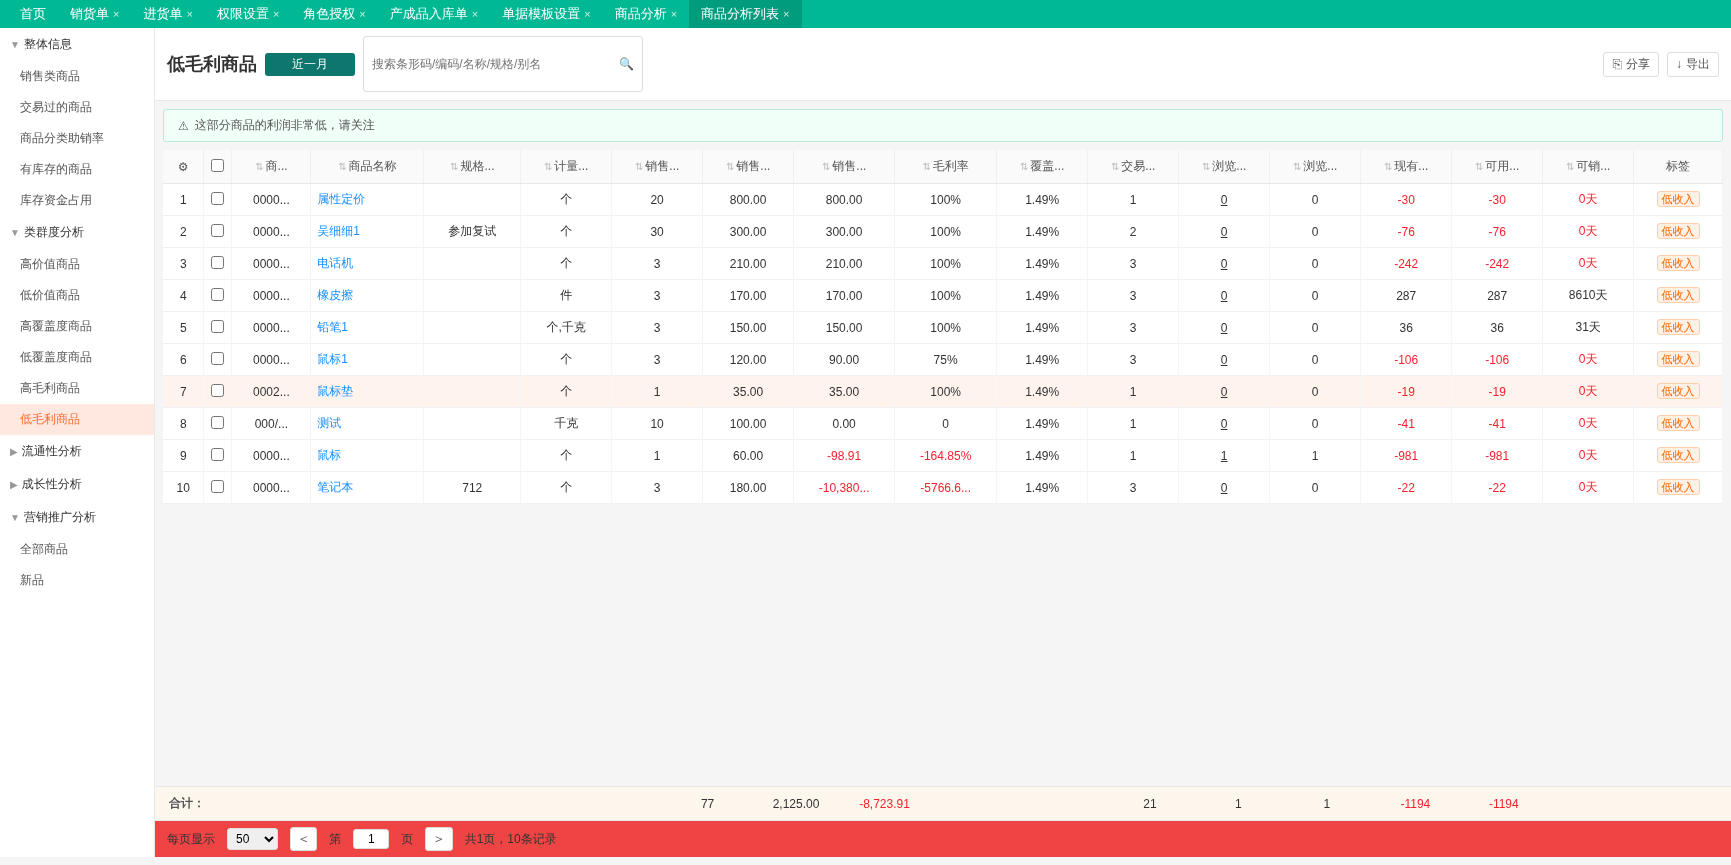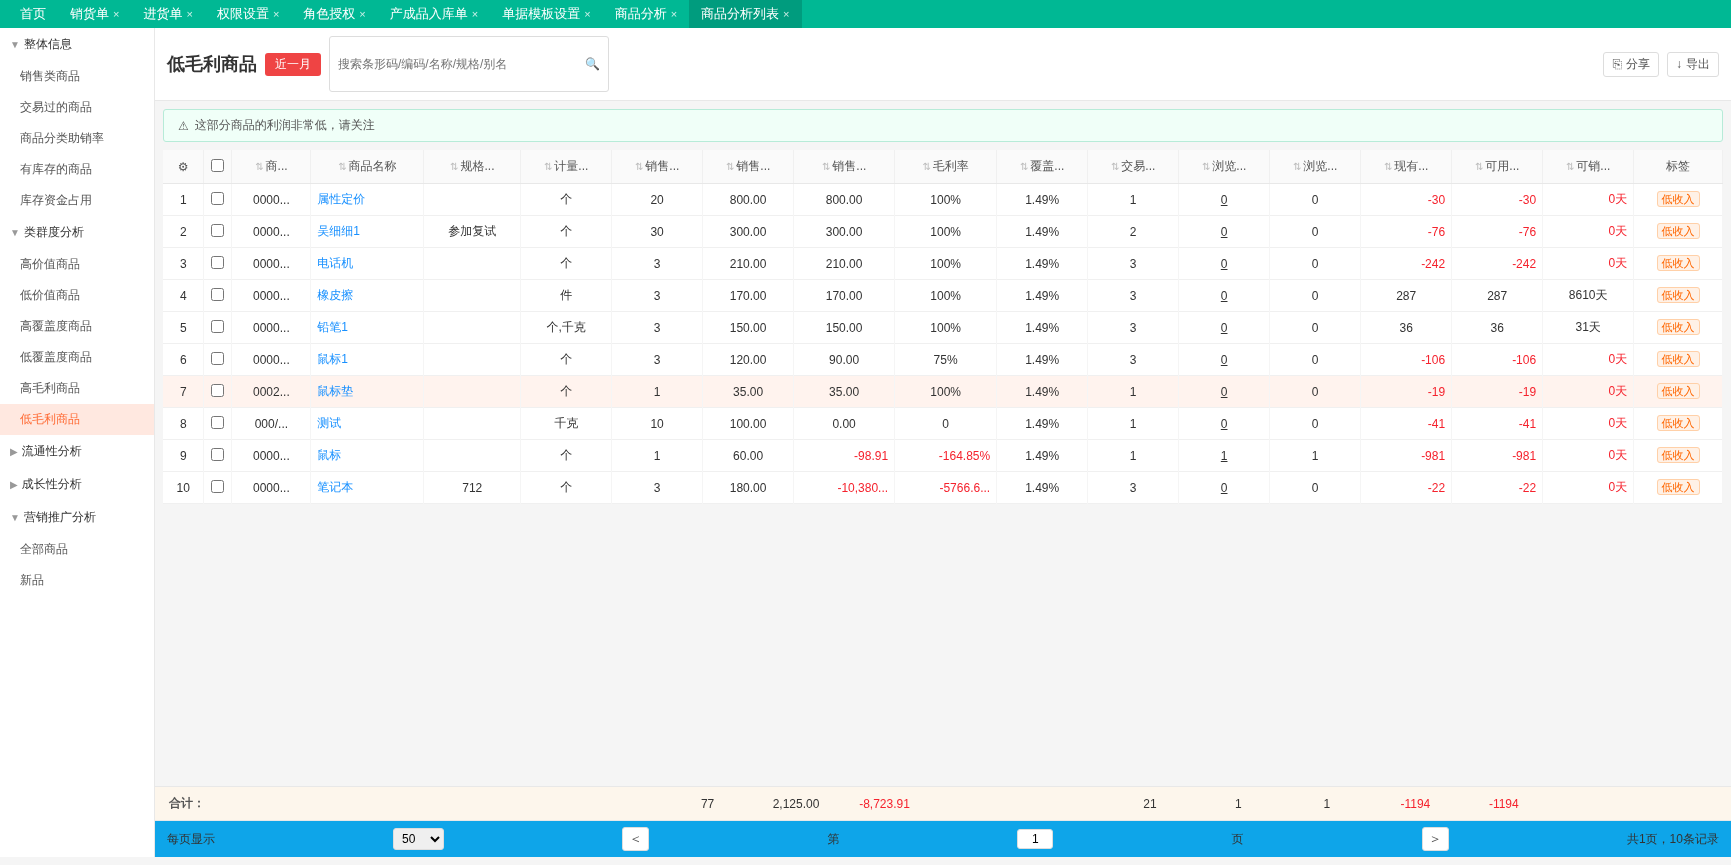--- a/index.html
+++ b/index.html
@@ -72,25 +72,25 @@
       background: #fff;
       border-bottom: 1px solid #e8e8e8;
       gap: 8px;
     }
     .page-title {
       font-size: 18px;
       font-weight: bold;
       color: #333;
     }
     .filter-btn {
-      background: #ef4444;
+      background: #0f766e;
       color: #fff;
       border: none;
       border-radius: 3px;
-      padding: 3px 10px;
+      padding: 3px 27px;
       cursor: pointer;
       font-size: 12px;
     }
     .search-box {
       display: flex;
       align-items: center;
       border: 1px solid #ddd;
       border-radius: 3px;
       padding: 20px 8px;
       background: #fff;
@@ -173,21 +173,21 @@
     thead th .sort-icon { color: #bbb; font-size: 10px; }
     tbody tr { border-bottom: 1px solid #f0f0f0; }
     tbody tr.highlighted { background: #fff3ee; }
     tbody td {
       padding: 7px 6px;
       text-align: center;
       border-right: 1px solid #f5f5f5;
       white-space: nowrap;
     }
     .td-left { text-align: left; }
-    .text-red { color: #f5222d; text-align: right; }
+    .text-red { color: #f5222d; }
     .tag-low-income {
       background: #fff1e6;
       color: #ff6600;
       border: 1px solid #ffd0a8;
       border-radius: 3px;
       padding: 1px 4px;
       font-size: 11px;
     }
     .underline { text-decoration: underline; cursor: pointer; }
 
@@ -208,27 +208,27 @@
       min-width: 60px;
     }
     .total-cell {
       flex: 1;
       text-align: center;
       padding: 0 6px;
     }
 
     
     .pagination-bar {
-      background: #0ea5e9;
+      background: #ef4444;
       border-top: 1px solid #e8e8e8;
       padding: 6px 12px;
       display: flex;
       align-items: center;
-      justify-content: space-between;
-      gap: 24px;
+      justify-content: flex-start;
+      gap: 12px;
       font-size: 12px;
     }
     .pagination-bar select {
       border: 1px solid #ddd;
       border-radius: 3px;
       padding: 2px 4px;
       font-size: 12px;
     }
     .pagination-bar .page-btn {
       border: 1px solid #ddd;

